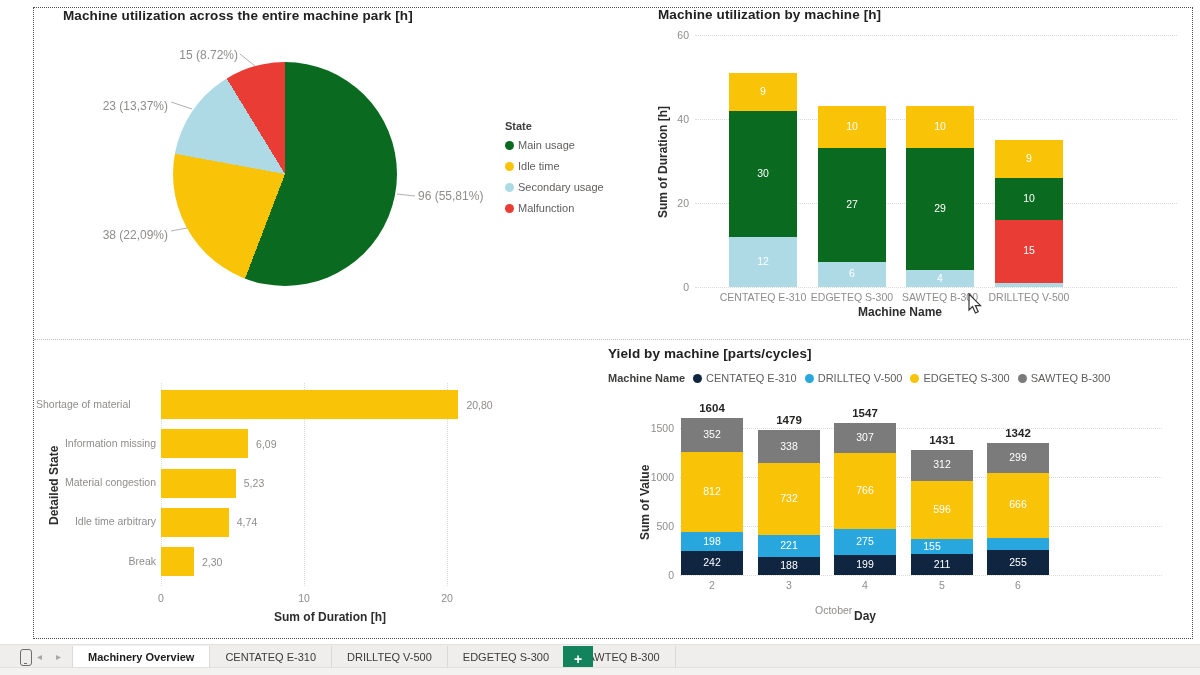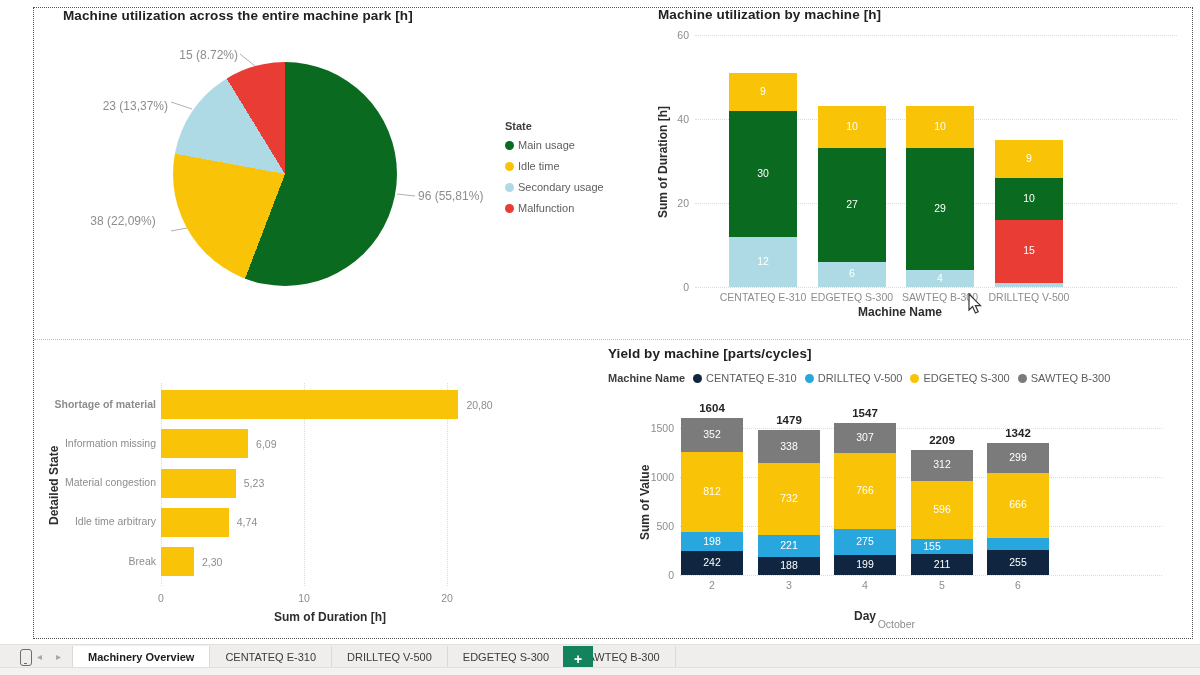--- a/index.html
+++ b/index.html
@@ -47,21 +47,21 @@
   <div class="abs vtitle" style="left:63px;top:8px;">Machine utilization across the entire machine park [h]</div>
   <div class="abs" id="pie" style="left: 173px; top: 62px; width: 224px; height: 224px; border-radius: 50%; background: conic-gradient(rgb(10, 106, 31) 0deg, rgb(10, 106, 31) 200.916deg, rgb(249, 195, 7) 200.916deg, rgb(249, 195, 7) 280.44deg, rgb(174, 218, 230) 280.44deg, rgb(174, 218, 230) 328.572deg, rgb(232, 60, 53) 328.572deg, rgb(232, 60, 53) 359.964deg);"></div>
   <svg class="abs" style="left:0;top:0;width:520px;height:320px;" viewBox="0 0 520 320">
     <polyline points="397,194 415,196" fill="none" stroke="#b3b1af" stroke-width="1"></polyline>
     <polyline points="171,231 187,228" fill="none" stroke="#b3b1af" stroke-width="1"></polyline>
     <polyline points="171,102 192,109" fill="none" stroke="#b3b1af" stroke-width="1"></polyline>
     <polyline points="240,54 255,66" fill="none" stroke="#b3b1af" stroke-width="1"></polyline>
   </svg>
   <div id="pie-callouts">
       <div class="abs callout" style="left: 418px; top: 189px; width: 90px; text-align: left;">96 (55,81%)</div>
-      <div class="abs callout" style="left: 78px; top: 214px; width: 90px; text-align: center;">38 (22,09%)</div>
+      <div class="abs callout" style="left: 78px; top: 228px; width: 90px; text-align: right;">38 (22,09%)</div>
       <div class="abs callout" style="left: 78px; top: 99px; width: 90px; text-align: right;">23 (13,37%)</div>
       <div class="abs callout" style="left: 148px; top: 48px; width: 90px; text-align: right;">15 (8.72%)</div>
     </div>
   <div class="abs vtitle" style="left:658px;top:7px;">Machine utilization by machine [h]</div>
 
   <div class="abs" id="pie-legend" style="left:505px;top:120px;">
     <div class="legend-title" style="margin-bottom:7px;">State</div>
   <div class="legend-item" style="margin-bottom: 9px;">
         <span class="legend-dot" style="background: rgb(10, 106, 31);"></span>
         <span>Main usage</span>
@@ -122,21 +122,21 @@
   <div class="abs axis-title" style="left:830px;top:305px;width:140px;text-align:center;">Machine Name</div>
 
   <div class="abs axis-title axis-title-v" style="left:47px;top:430px;height:110px;text-align:center;">Detailed State</div>
   <div id="c3">
       <div class="abs vgrid" style="left: 161px; top: 383px; height: 203px;"></div>
       <div class="abs tick" style="left: 146px; top: 592px; width: 30px; text-align: center;">0</div>
       <div class="abs vgrid" style="left: 304px; top: 383px; height: 203px;"></div>
       <div class="abs tick" style="left: 289px; top: 592px; width: 30px; text-align: center;">10</div>
       <div class="abs vgrid" style="left: 447px; top: 383px; height: 203px;"></div>
       <div class="abs tick" style="left: 432px; top: 592px; width: 30px; text-align: center;">20</div>
-      <div class="abs tick" style="left: 36px; top: 397.5px; width: 120px; text-align: right; font-weight: bold;">Shortage of material</div>
+      <div class="abs tick" style="left: 36px; top: 397.5px; width: 120px; ">Shortage of material</div>
       <div class="abs" style="left: 161px; top: 390px; width: 297.44px; height: 29px; background: rgb(249, 195, 7);"></div>
       <div class="abs bar-value" style="left: 466.44px; top: 398.5px;">20,80</div>
       <div class="abs tick" style="left: 36px; top: 436.8px; width: 120px; text-align: right;">Information missing</div>
       <div class="abs" style="left: 161px; top: 429.3px; width: 87.087px; height: 29px; background: rgb(249, 195, 7);"></div>
       <div class="abs bar-value" style="left: 256.087px; top: 437.8px;">6,09</div>
       <div class="abs tick" style="left: 36px; top: 476.1px; width: 120px; text-align: right;">Material congestion</div>
       <div class="abs" style="left: 161px; top: 468.6px; width: 74.789px; height: 29px; background: rgb(249, 195, 7);"></div>
       <div class="abs bar-value" style="left: 243.789px; top: 477.1px;">5,23</div>
       <div class="abs tick" style="left: 36px; top: 515.4px; width: 120px; text-align: right;">Idle time arbitrary</div>
       <div class="abs" style="left: 161px; top: 507.9px; width: 67.782px; height: 29px; background: rgb(249, 195, 7);"></div>
@@ -208,33 +208,33 @@
       <div class="abs total-label" style="left: 834px; top: 407.394px; width: 62px;">1547</div>
       <div class="abs tick" style="left: 834px; top: 579px; width: 62px; text-align: center;">4</div>
       <div class="abs" style="left: 911px; top: 554.322px; width: 62px; height: 20.678px; background: rgb(15, 37, 64);"></div>
       <div class="abs seg-label" style="left: 911px; top: 557.661px; width: 62px;">211</div>
       <div class="abs" style="left: 911px; top: 539.132px; width: 62px; height: 15.19px; background: rgb(40, 167, 223);"></div>
       <div class="abs seg-label" style="left: 911px; top: 539.727px; width: 42px;">155</div>
       <div class="abs" style="left: 911px; top: 480.724px; width: 62px; height: 58.408px; background: rgb(249, 195, 7);"></div>
       <div class="abs seg-label" style="left: 911px; top: 502.928px; width: 62px;">596</div>
       <div class="abs" style="left: 911px; top: 450.148px; width: 62px; height: 30.576px; background: rgb(123, 123, 123);"></div>
       <div class="abs seg-label" style="left: 911px; top: 458.436px; width: 62px;">312</div>
-      <div class="abs total-label" style="left: 911px; top: 434.148px; width: 62px;">2209</div>
+      <div class="abs total-label" style="left: 911px; top: 434.148px; width: 62px;">1431</div>
       <div class="abs tick" style="left: 911px; top: 579px; width: 62px; text-align: center;">5</div>
       <div class="abs" style="left: 987px; top: 550.01px; width: 62px; height: 24.99px; background: rgb(15, 37, 64);"></div>
       <div class="abs seg-label" style="left: 987px; top: 555.505px; width: 62px;">255</div>
       <div class="abs" style="left: 987px; top: 538.054px; width: 62px; height: 11.956px; background: rgb(40, 167, 223);"></div>
       <div class="abs" style="left: 987px; top: 472.786px; width: 62px; height: 65.268px; background: rgb(249, 195, 7);"></div>
       <div class="abs seg-label" style="left: 987px; top: 498.42px; width: 62px;">666</div>
       <div class="abs" style="left: 987px; top: 443.484px; width: 62px; height: 29.302px; background: rgb(123, 123, 123);"></div>
       <div class="abs seg-label" style="left: 987px; top: 451.135px; width: 62px;">299</div>
       <div class="abs total-label" style="left: 987px; top: 427.484px; width: 62px;">1342</div>
       <div class="abs tick" style="left: 987px; top: 579px; width: 62px; text-align: center;">6</div>
     </div>
-  <div class="abs tick" style="left:815px;top:618px;width:100px;text-align:right;">October</div>
+  <div class="abs tick" style="left:815px;top:604px;width:100px;text-align:left;">October</div>
   <div class="abs axis-title" style="left:815px;top:609px;width:100px;text-align:center;">Day</div>
 
   <svg class="abs" style="left:968px;top:293px;width:16px;height:22px;" viewBox="0 0 16 22">
     <path d="M1,1 L1,17 L4.6,13.6 L7.4,20 L10.2,18.8 L7.4,12.6 L12.5,12.6 Z" fill="#ffffff" stroke="#333333" stroke-width="1.2"></path>
   </svg>
 
   <div class="abs tabbar">
     <div class="phone"></div>
     <div class="navarrow" style="left:37px;">◂</div>
     <div class="navarrow" style="left:56px;">▸</div>

